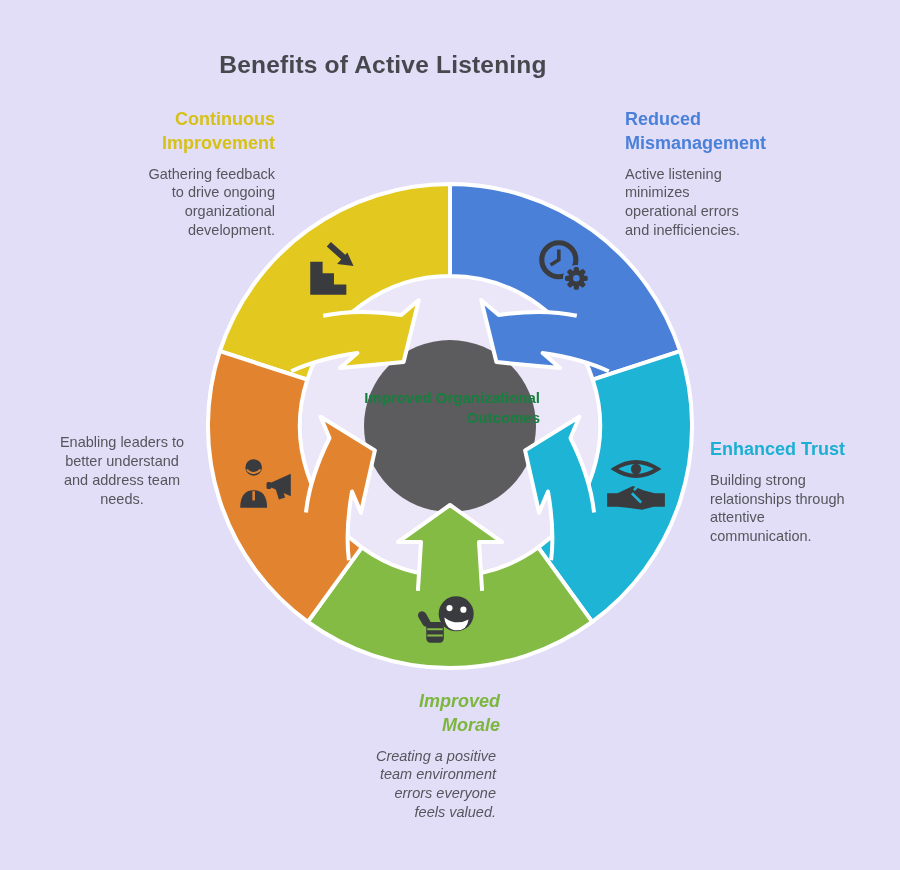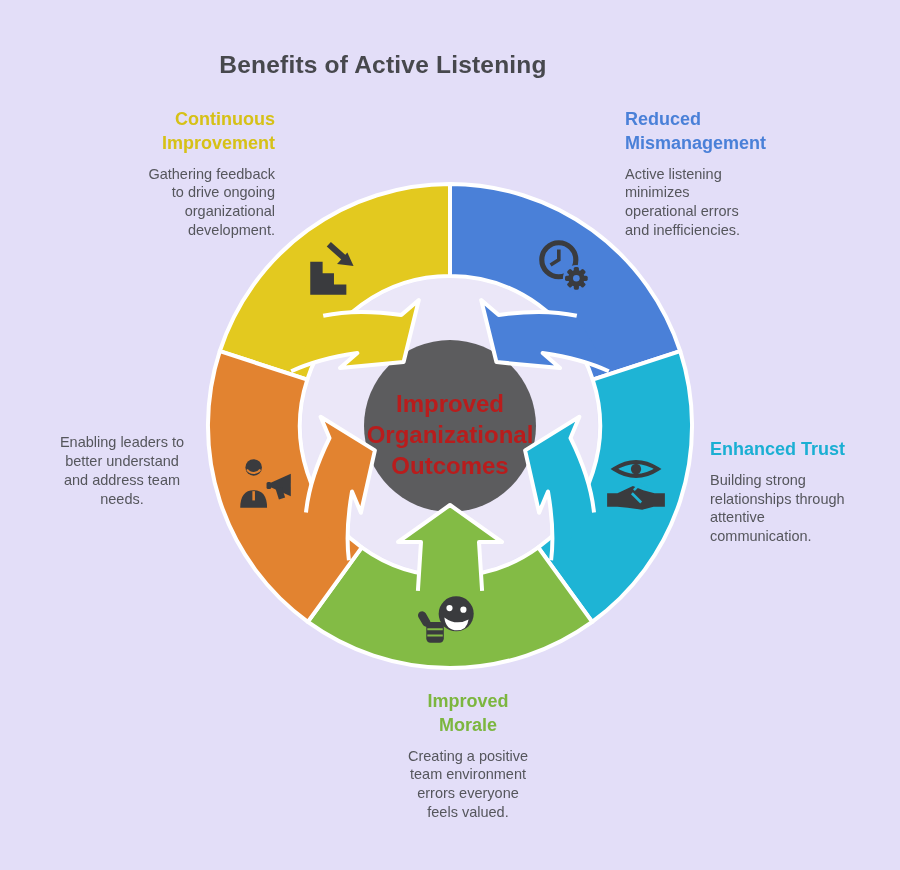--- a/index.html
+++ b/index.html
@@ -13,41 +13,41 @@
   #ring{position:absolute;left:0;top:0;}
 
   #title{
     position:absolute;left:0;top:51px;width:766px;
     text-align:center;font-size:24.5px;font-weight:bold;
     color:var(--title,#47484D);letter-spacing:.2px;
   }
 
   #center-label{
     position:absolute;left:360px;top:388px;width:180px;
-    text-align:center;font-size:24px;font-weight:bold;line-height:1.3;
-    color:#b91c1c;
+    text-align:right;font-size:15px;font-weight:bold;line-height:1.3;
+    color:#15803d;
   }
 
   .label-block{position:absolute;}
   .seg-h{margin:0;font-size:18px;font-weight:bold;line-height:1.32;}
   .seg-b{margin:9px 0 0 0;font-size:14.5px;line-height:1.3;color:var(--body,#55565C);}
 
   .block-0{right:625px;top:108px;text-align:right;}
   .block-0 .seg-h{max-width:150px;margin-left:auto;color:var(--h0);}
   .block-0 .seg-b{max-width:134px;margin-left:auto;}
 
   .block-1{left:625px;top:108px;text-align:left;}
   .block-1 .seg-h{max-width:160px;color:var(--h1);}
   .block-1 .seg-b{max-width:132px;}
 
   .block-2{left:710px;top:438px;text-align:left;}
   .block-2 .seg-h{white-space:nowrap;color:var(--h2);}
   .block-2 .seg-b{max-width:136px;}
 
-  .block-3{left:400px;top:690px;width:136px;text-align:center;}
+  .block-3{left:364px;top:690px;width:136px;text-align:right;font-style:italic;}
   .block-3 .seg-h{color:var(--h3);}
   .block-3 .seg-b{max-width:128px;margin-left:auto;margin-right:auto;}
 
   .block-4{right:708px;top:424px;text-align:right;}
   .block-4 .seg-h{max-width:150px;margin-left:auto;color:var(--h4);}
   .block-4 .seg-b{max-width:140px;margin-left:auto;text-align:center;}
 
   .seg-icon{position:absolute;width:66px;height:66px;}
   .seg-icon svg{width:100%;height:100%;display:block;}
   .icon-0{left:302px;top:235px;}

